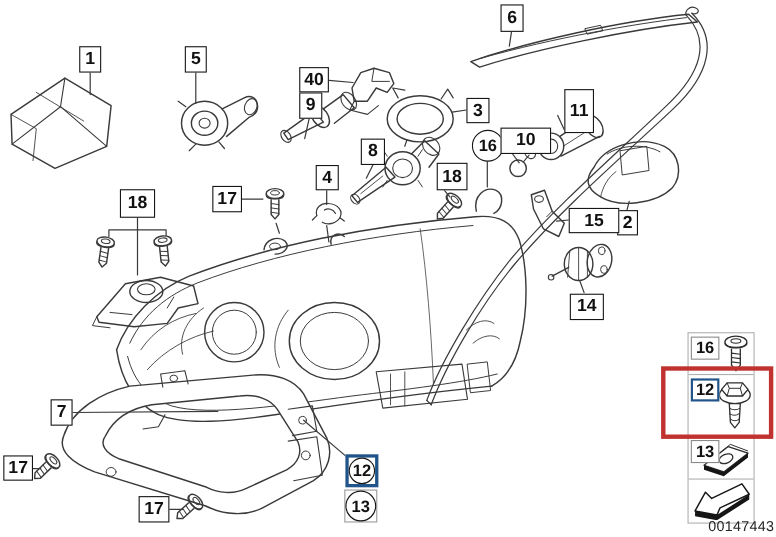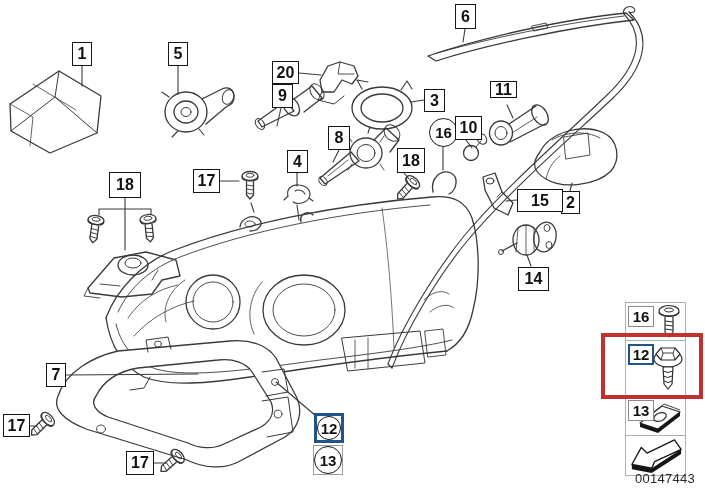--- a/index.html
+++ b/index.html
@@ -47,21 +47,21 @@
     display:flex; align-items:center; justify-content:center; font-weight:700; font-size:15px; color:#111;
     z-index:7;
   }
   .lbox.blue { border:2px solid #215589; }
   .licon { position:absolute; }
   .redbox {
     position:absolute; left:601px; top:333px; width:94px; height:58px;
     border:4px solid #c0322f; box-sizing:content-box; z-index:6; pointer-events:none;
   }
   .imgnum {
-    position:absolute; left:626px; top:471px; width:78px; text-align:center;
+    position:absolute; left:626px; top:471px; width:78px; text-align:right;
     font-size:13px; color:#262626; letter-spacing:0.3px; z-index:2;
   }
 </style>
 </head>
 <body>
 
 <div class="stage">
 
   <svg class="art" width="705" height="488" viewBox="0 0 705 488">
     <defs>
@@ -250,27 +250,27 @@
         <path d="M66,375 L198,374"></path>
         <path d="M30,426 L37,426"></path>
         <path d="M154,463 L166,463"></path>
         <path d="M276,382 L316,416"></path>
       </g>
     </g>
   </svg>
 
   <div class="co-box" style="left:72px;top:42px;width:20px;height:24px">1</div>
   <div class="co-box" style="left:168px;top:42px;width:20px;height:24px">5</div>
-  <div class="co-box" style="left:272px;top:61px;width:27px;height:23px">20</div>
+  <div class="co-box" style="left:272px;top:61px;width:27px;height:23px">40</div>
   <div class="co-box" style="left:272px;top:84px;width:21px;height:24px">9</div>
   <div class="co-box" style="left:455px;top:4px;width:21px;height:25px">6</div>
   <div class="co-box" style="left:424px;top:89px;width:21px;height:23px">3</div>
   <div class="co-circle" style="left:429px;top:118px;width:29px;height:29px">16</div>
-  <div class="co-box" style="left:455px;top:116px;width:27px;height:24px">10</div>
-  <div class="co-box" style="left:490px;top:81px;width:27px;height:17px">11</div>
+  <div class="co-box" style="left:455px;top:116px;width:46px;height:24px">10</div>
+  <div class="co-box" style="left:513px;top:81px;width:27px;height:40px">11</div>
   <div class="co-box" style="left:328px;top:126px;width:22px;height:24px">8</div>
   <div class="co-box" style="left:287px;top:150px;width:21px;height:23px">4</div>
   <div class="co-box" style="left:397px;top:148px;width:28px;height:25px">18</div>
   <div class="co-box" style="left:193px;top:169px;width:27px;height:24px">17</div>
   <div class="co-box" style="left:109px;top:172px;width:32px;height:26px">18</div>
   <div class="co-box" style="left:561px;top:191px;width:19px;height:23px">2</div>
   <div class="co-box" style="left:517px;top:189px;width:46px;height:23px">15</div>
   <div class="co-box" style="left:518px;top:267px;width:31px;height:24px">14</div>
   <div class="co-box" style="left:46px;top:363px;width:20px;height:24px">7</div>
   <div class="co-box" style="left:3px;top:414px;width:27px;height:23px">17</div>

